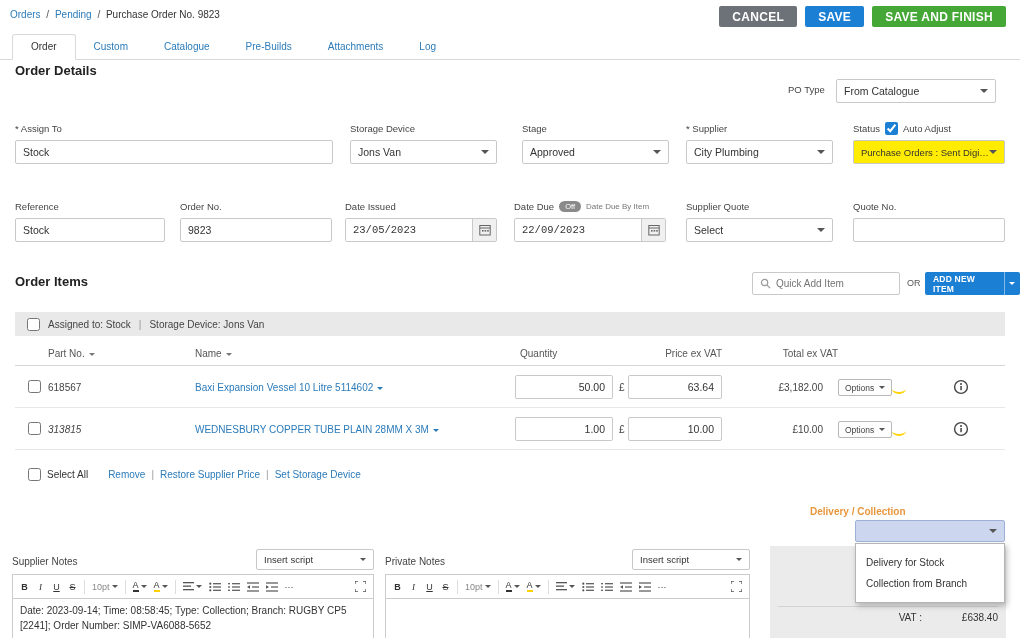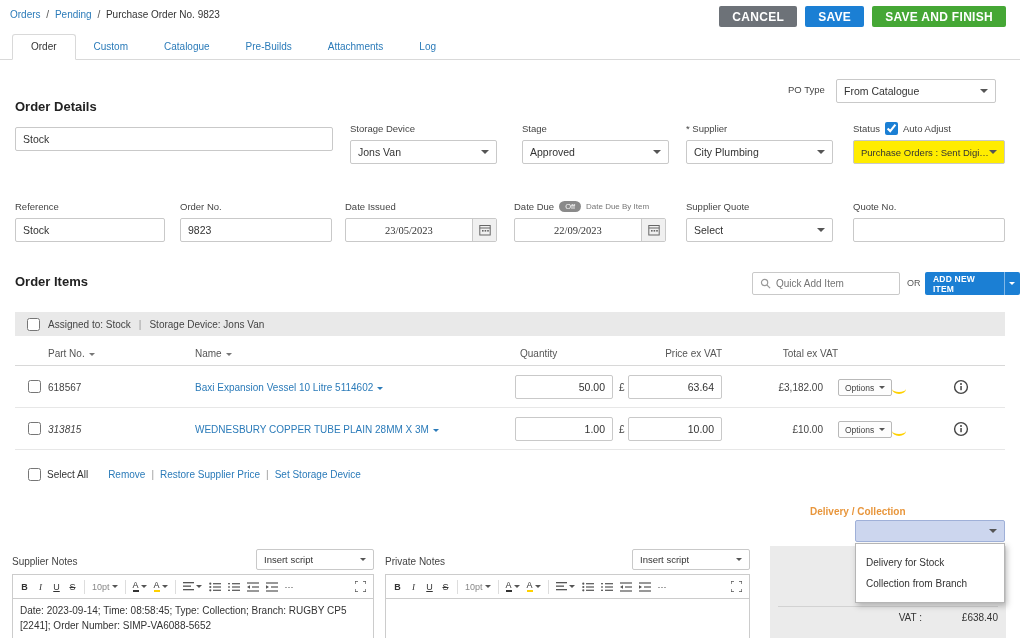--- a/index.html
+++ b/index.html
@@ -41,21 +41,21 @@
             font-size:10.5px; cursor:pointer; white-space:nowrap; overflow:hidden; }
   .select .val { overflow:hidden; text-overflow:ellipsis; }
   .caret-down { width:0; height:0; border-left:4px solid transparent; border-right:4px solid transparent;
                 border-top:4px solid #555; flex:none; }
   .caret-down.sm { border-left-width:3px; border-right-width:3px; border-top-width:3px; }
   .caret-down.white { border-top-color:#fff; }
   .caret-inline { display:inline-block; width:0; height:0; border-left:3.5px solid transparent;
                   border-right:3.5px solid transparent; border-top:3.5px solid #777; margin-left:4px; vertical-align:middle; }
   .status-select { background:#ffec00; font-size:9.5px; }
   .datebox { display:flex; height:24px; border:1px solid #c9c9c9; border-radius:2px; background:#fff; overflow:hidden; }
-  .datebox input { border:none; outline:none; flex:1; min-width:0; padding:0 7px; font-size:10.5px; font-family:Liberation Serif, serif; color:#333;margin-left:32px; }
+  .datebox input { border:none; outline:none; flex:1; min-width:0; padding:0 7px; font-size:10.5px; font-family:Liberation Mono, monospace; color:#333; }
   .calbtn { width:24px; background:#f0f0f0; border-left:1px solid #c9c9c9; display:flex; align-items:center;
             justify-content:center; cursor:pointer; flex:none; }
   .toggle-pill { background:#8a8a8a; color:#fff; font-size:7.5px; border-radius:8px; padding:1px 6px; cursor:pointer; }
   .tiny { font-size:8px; color:#777; }
   input[type="checkbox"] { width:13px; height:13px; accent-color:#1b7fd4; cursor:pointer; }
 
   
   .quickadd { position:absolute; display:flex; align-items:center; gap:5px; height:23px; padding:0 7px;
               border:1px solid #c9c9c9; border-radius:2px; background:#fff; }
   .quickadd input { border:none; outline:none; flex:1; min-width:0; font-size:10px; font-family:inherit; }
@@ -133,29 +133,30 @@
 
   <div class="tabs">
     <div class="tab active">Order</div>
     <div class="tab">Custom</div>
     <div class="tab">Catalogue</div>
     <div class="tab">Pre-Builds</div>
     <div class="tab">Attachments</div>
     <div class="tab">Log</div>
   </div>
 
-  <h2 class="abs section-title" style="left:15px; top:63px;margin-top:36px;">Order Details</h2>
+  <h2 class="abs section-title" style="left:15px; top:63px;">Order Details</h2>
 
   <span class="abs" style="left:788px; top:84px; font-size:9.5px; color:#444;">PO Type</span>
   <div class="abs select" style="left:836px; top:79px; width:160px;">
     <span class="val">From Catalogue</span>
     <span class="caret-down"></span>
   </div>
 
   <div class="fgroup" style="left:15px; top:122px; width:318px;">
+    <div class="flabel">* Assign To</div>
     <div class="control"><input class="input" value="Stock" style=""></div>
   </div>
   <div class="fgroup" style="left:350px; top:122px; width:147px;">
     <div class="flabel">Storage Device</div>
     <div class="control select">
       <span class="val">Jons Van</span>
       <span class="caret-down"></span>
     </div>
   </div>
   <div class="fgroup" style="left:522px; top:122px; width:147px;">

